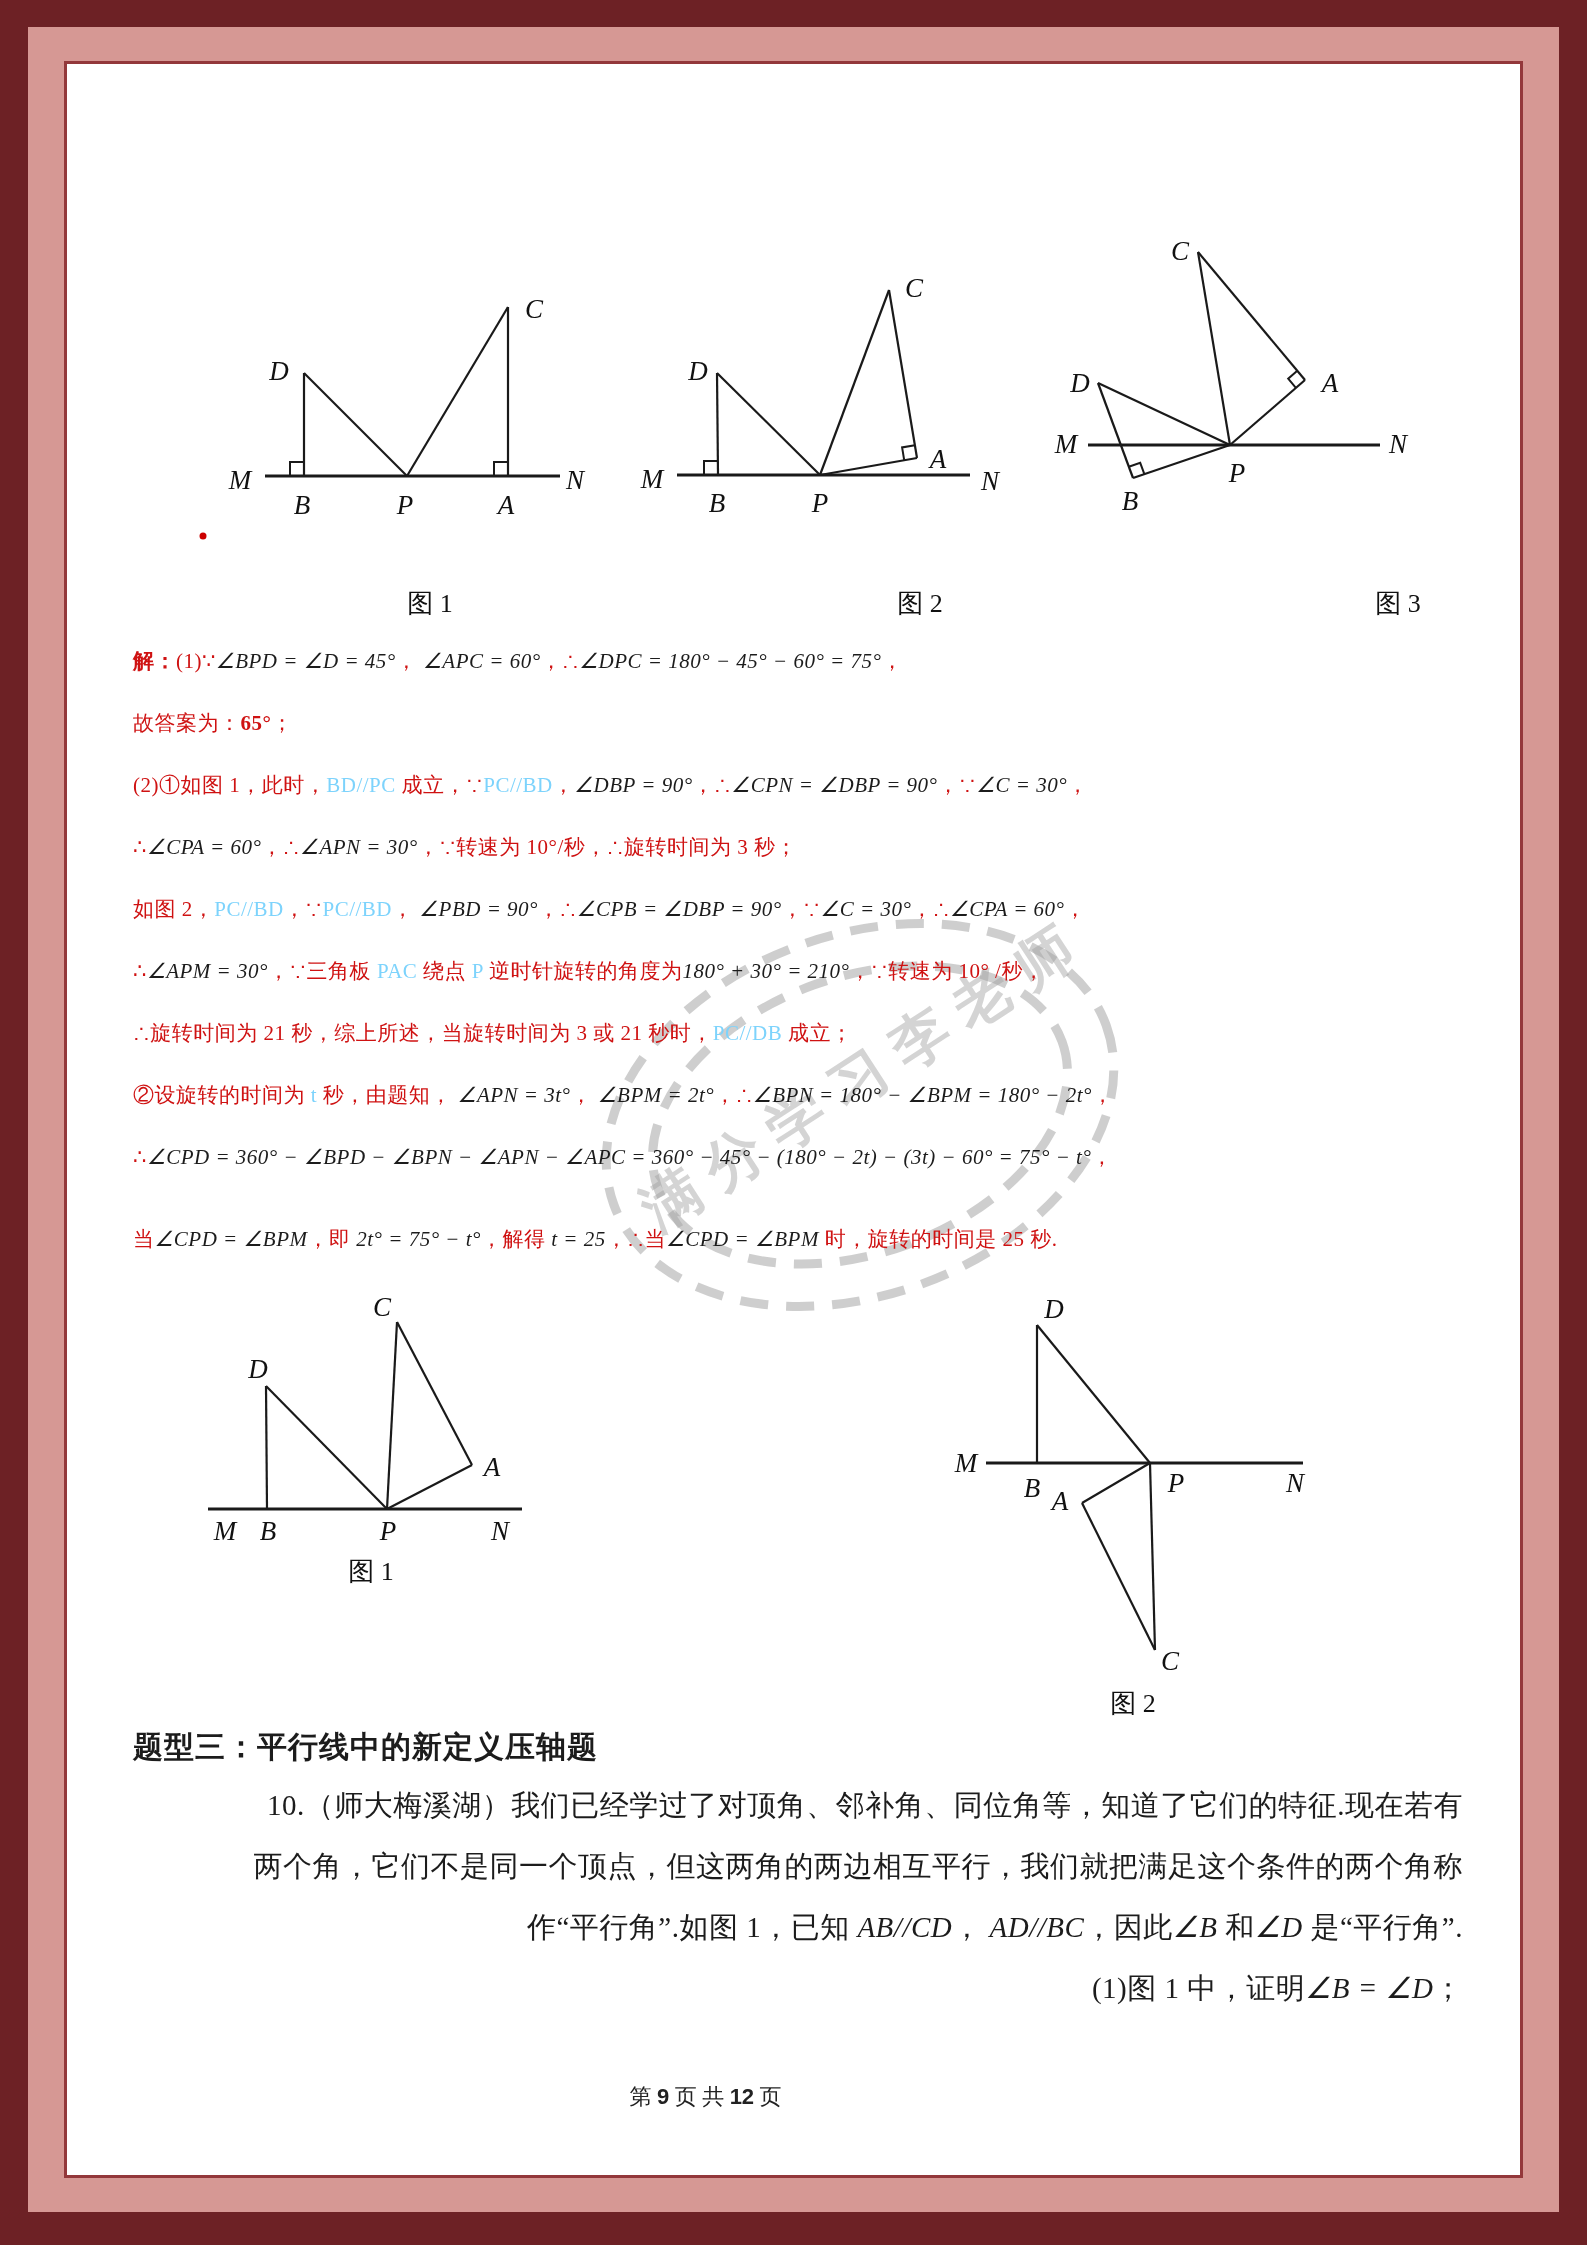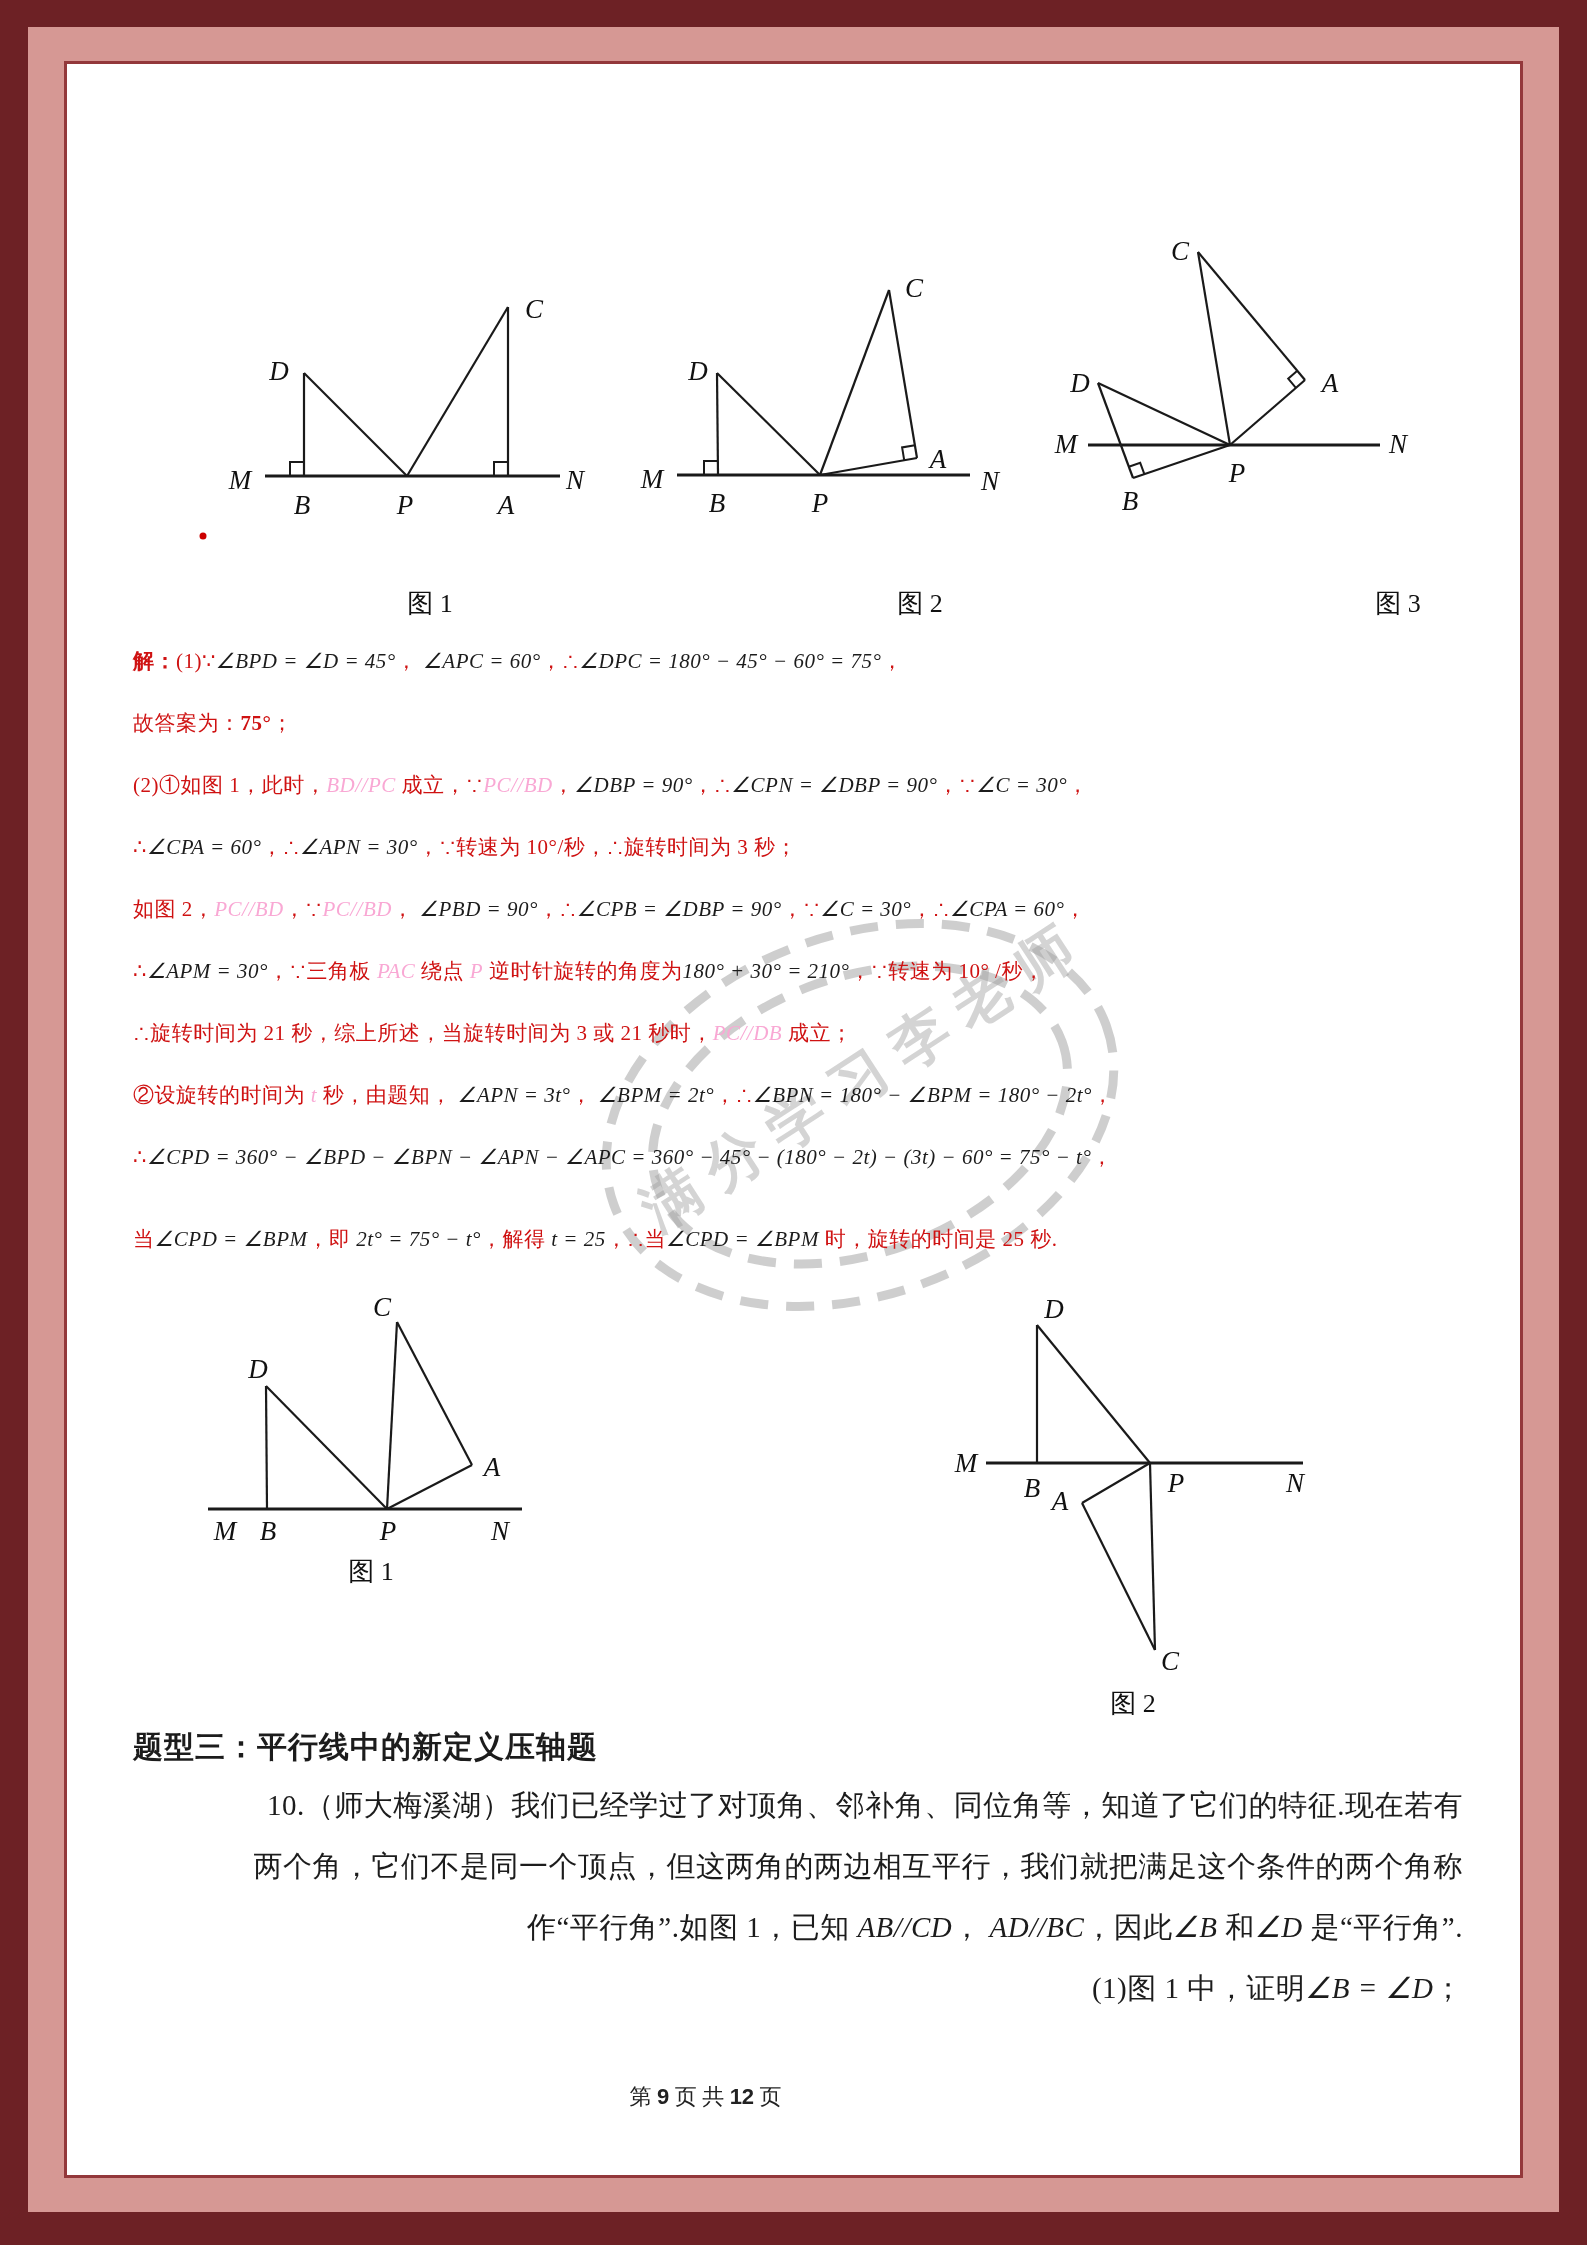--- a/index.html
+++ b/index.html
@@ -17,21 +17,21 @@
   .tline{white-space:nowrap;}
   #solution{left:133px;top:630px;width:1340px;font-size:21px;line-height:62px;letter-spacing:0.5px;}
   #solution .tline:nth-child(10){margin-top:20px;}
   #problem{left:133px;top:1775px;width:1330px;font-size:29px;line-height:61px;letter-spacing:0.5px;text-align:right;}
   #section-heading{left:133px;top:1727px;font-size:30px;font-weight:bold;letter-spacing:1px;text-align:center;}
   #page-footer{left:0;top:2082px;width:1411px;text-align:center;font-size:22px;color:#222;}
   .indent{padding-left:44px;}
   .seg-r{color:#cf1212;}
   .seg-rb{color:#cf1212;font-weight:bold;}
   .seg-m{font-style:italic;}
-  .seg-mr{color:#f9a8d4;font-style:italic;}
+  .seg-mr{color:#7dd3fc;}
   .seg-fb{font-weight:bold;font-family:"Liberation Sans",sans-serif;}
   #wm-text{position:absolute;left:865px;top:1075px;transform:translate(-50%,-50%) rotate(-33deg);
     font-size:58px;letter-spacing:16px;color:rgba(160,160,160,0.45);white-space:nowrap;font-weight:bold;}
 </style>
 </head>
 <body>
 
 <div class="frame-pink"></div>
 <div class="frame-white"></div>
 
@@ -103,21 +103,21 @@
     <text class="flbl" x="1237" y="482" text-anchor="middle">P</text>
     <text class="flbl" x="1330" y="392" text-anchor="middle">A</text>
     <text class="flbl" x="1398" y="453" text-anchor="middle">N</text>
     <text class="flbl" x="1080" y="392" text-anchor="middle">D</text>
     <text class="flbl" x="1180" y="260" text-anchor="middle">C</text>
     <text class="fcap" x="1398" y="612" text-anchor="middle">图 3</text>
   </svg>
 
   <div id="solution" class="tblock">
       <div class="tline"><span class="seg-rb">解：</span><span class="seg-r">(1)∵</span><span class="seg-m">∠BPD = ∠D = 45°</span><span class="seg-r">， </span><span class="seg-m">∠APC = 60°</span><span class="seg-r">，∴</span><span class="seg-m">∠DPC = 180° − 45° − 60° = 75°</span><span class="seg-r">，</span></div>
-      <div class="tline"><span class="seg-r">故答案为：</span><span class="seg-rb">75°</span><span class="seg-r">；</span></div>
+      <div class="tline"><span class="seg-r">故答案为：</span><span class="seg-rb">65°</span><span class="seg-r">；</span></div>
       <div class="tline"><span class="seg-r">(2)①如图 1，此时，</span><span class="seg-mr">BD//PC</span><span class="seg-r"> 成立，∵</span><span class="seg-mr">PC//BD</span><span class="seg-r">，</span><span class="seg-m">∠DBP = 90°</span><span class="seg-r">，∴</span><span class="seg-m">∠CPN = ∠DBP = 90°</span><span class="seg-r">，∵</span><span class="seg-m">∠C = 30°</span><span class="seg-r">，</span></div>
       <div class="tline"><span class="seg-r">∴</span><span class="seg-m">∠CPA = 60°</span><span class="seg-r">，∴</span><span class="seg-m">∠APN = 30°</span><span class="seg-r">，∵转速为 10°/秒，∴旋转时间为 3 秒；</span></div>
       <div class="tline"><span class="seg-r">如图 2，</span><span class="seg-mr">PC//BD</span><span class="seg-r">，∵</span><span class="seg-mr">PC//BD</span><span class="seg-r">， </span><span class="seg-m">∠PBD = 90°</span><span class="seg-r">，∴</span><span class="seg-m">∠CPB = ∠DBP = 90°</span><span class="seg-r">，∵</span><span class="seg-m">∠C = 30°</span><span class="seg-r">，∴</span><span class="seg-m">∠CPA = 60°</span><span class="seg-r">，</span></div>
       <div class="tline"><span class="seg-r">∴</span><span class="seg-m">∠APM = 30°</span><span class="seg-r">，∵三角板 </span><span class="seg-mr">PAC</span><span class="seg-r"> 绕点 </span><span class="seg-mr">P</span><span class="seg-r"> 逆时针旋转的角度为</span><span class="seg-m">180° + 30° = 210°</span><span class="seg-r">，∵转速为 10° /秒，</span></div>
       <div class="tline"><span class="seg-r">∴旋转时间为 21 秒，综上所述，当旋转时间为 3 或 21 秒时，</span><span class="seg-mr">PC//DB</span><span class="seg-r"> 成立；</span></div>
       <div class="tline"><span class="seg-r">②设旋转的时间为 </span><span class="seg-mr">t</span><span class="seg-r"> 秒，由题知， </span><span class="seg-m">∠APN = 3t°</span><span class="seg-r">， </span><span class="seg-m">∠BPM = 2t°</span><span class="seg-r">，∴</span><span class="seg-m">∠BPN = 180° − ∠BPM = 180° − 2t°</span><span class="seg-r">，</span></div>
       <div class="tline"><span class="seg-r">∴</span><span class="seg-m">∠CPD = 360° − ∠BPD − ∠BPN − ∠APN − ∠APC = 360° − 45° − (180° − 2t) − (3t) − 60° = 75° − t°</span><span class="seg-r">，</span></div>
       <div class="tline"><span class="seg-r">当</span><span class="seg-m">∠CPD = ∠BPM</span><span class="seg-r">，即 </span><span class="seg-m">2t° = 75° − t°</span><span class="seg-r">，解得 </span><span class="seg-m">t = 25</span><span class="seg-r">，∴当</span><span class="seg-m">∠CPD = ∠BPM</span><span class="seg-r"> 时，旋转的时间是 25 秒.</span></div>
     </div>
 

